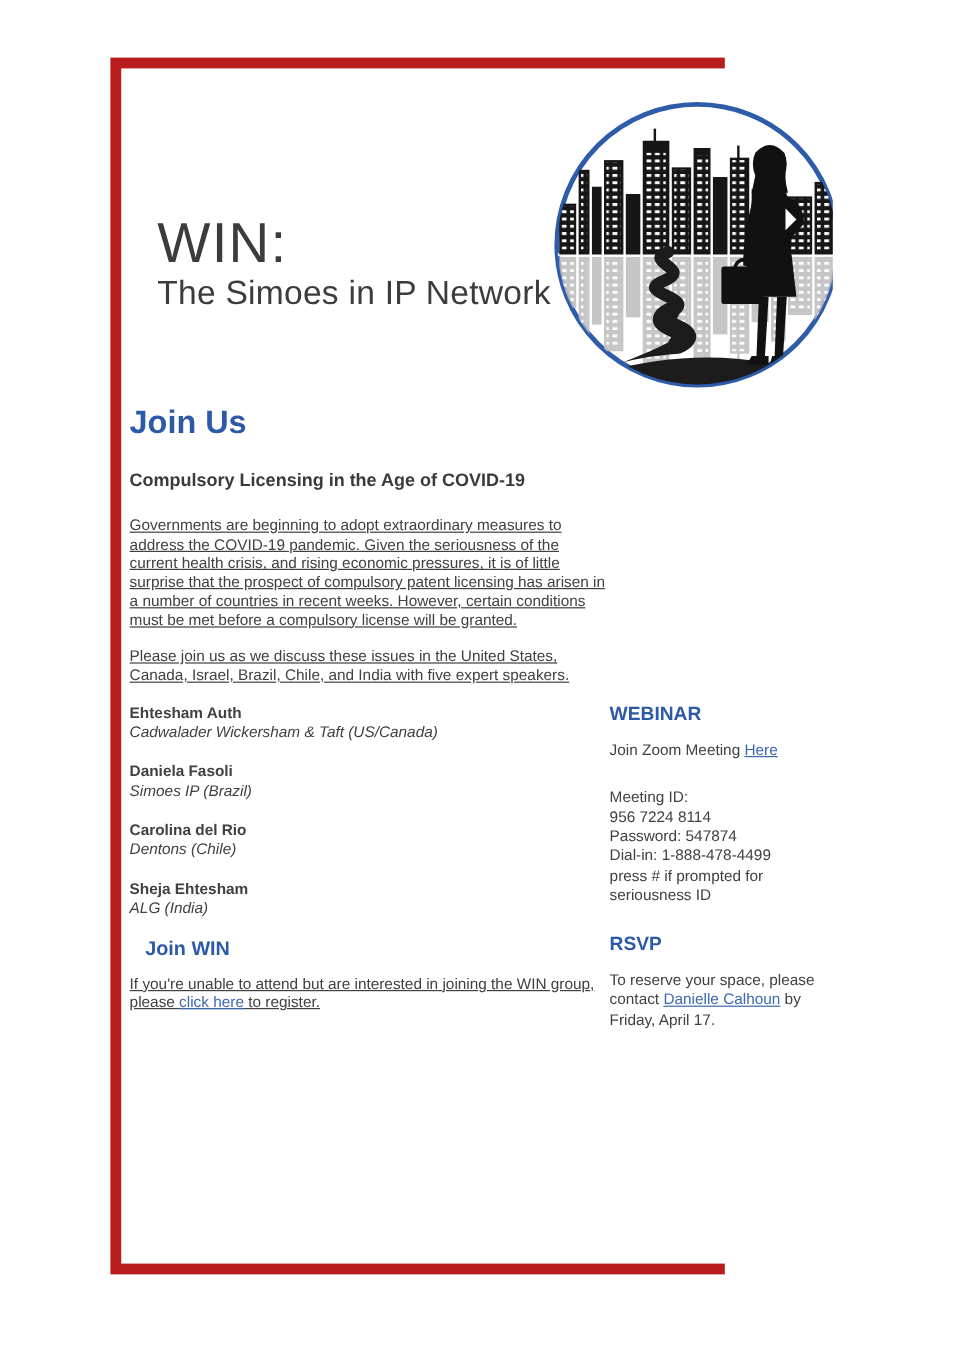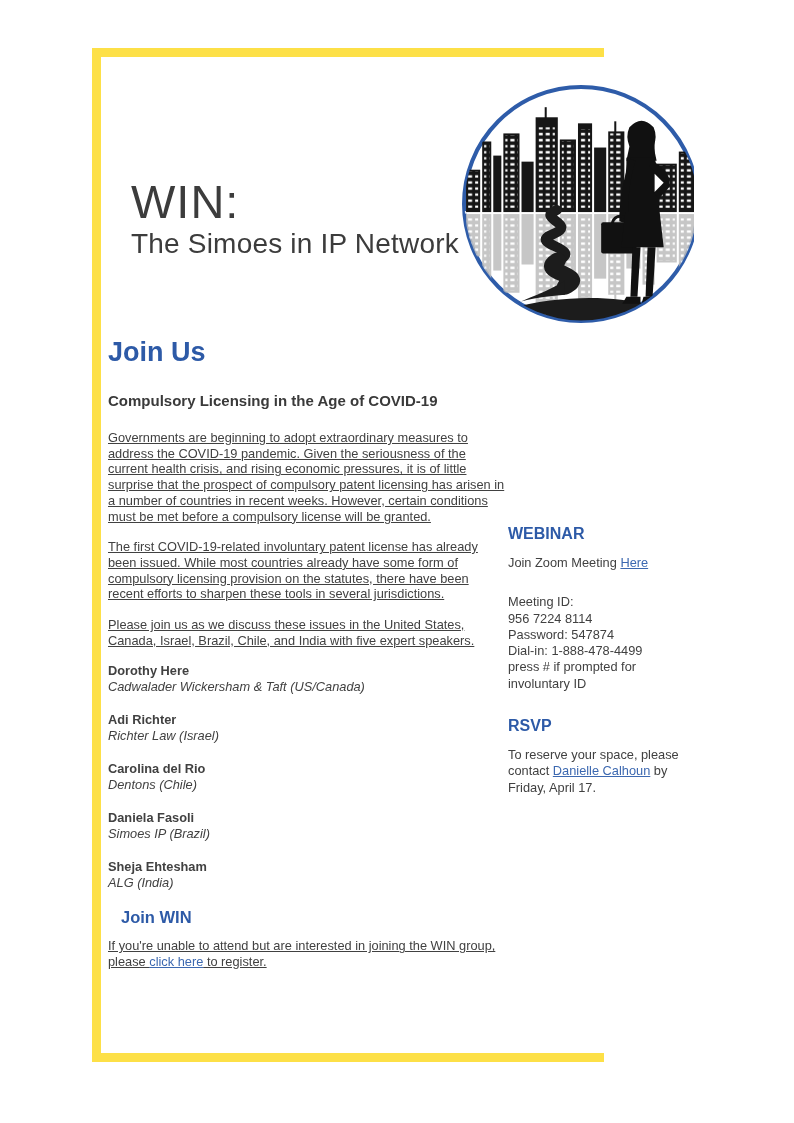--- a/index.html
+++ b/index.html
@@ -3,33 +3,33 @@
 <meta charset="utf-8">
 <style>
   * { margin:0; padding:0; box-sizing:border-box; }
   html,body { background:#ffffff; }
   .page {
     position:relative; width:794px; height:1123px; background:#ffffff;
     font-family:"Liberation Sans", sans-serif; overflow:hidden;
   }
   .gray-frame {
     position:absolute; left:92px; top:48px; width:512px; height:1014px;
-    background:#fde047;
+    background:#b91c1c;
   }
   .card {
     position:absolute; left:9px; top:9px; width:593px; height:996px;
     background:#ffffff; overflow:hidden;
   }
   .header { position:relative; height:278px; }
   .logo { position:absolute; left:30px; top:120px; color:#3c3c3c; }
   .logo-title { font-size:47px; font-weight:300; line-height:1.05; letter-spacing:1px; }
   .logo-subtitle { font-size:28px; font-weight:300; margin-top:2px; letter-spacing:0.2px; }
   .emblem { position:absolute; left:359px; top:26px; width:242px; height:242px; }
 
-  .columns { display:flex; align-items:center; padding-left:7px; }
+  .columns { display:flex; align-items:flex-end; padding-left:7px; }
   .col-left { flex:none; width:399px; }
   .col-right { flex:none; width:181px; margin-left:1px; }
 
   .join-us { color:#2d5aa7; font-size:27px; font-weight:bold; margin:2px 0 24px; }
   .webinar-title { color:#3a3a3a; font-size:15px; font-weight:bold; margin:0 0 21px; }
   .body-p { color:#414141; font-size:12.8px; line-height:15.7px; margin:0 0 15px;text-decoration:underline; }
   .body-p.tight { margin-bottom:6px; }
 
   .section-heading { color:#2d5aa7; font-size:16.5px; font-weight:bold; margin:16px 0 11px; }
   .panelist { margin-bottom:17px; color:#414141; font-size:12.8px; line-height:16px; }
@@ -138,39 +138,34 @@
         </div>
       </div>
 
       <div class="columns">
 
         <div class="col-left">
           <div class="join-us">Join Us</div>
           <div class="webinar-title">Compulsory Licensing in the Age of COVID-19</div>
 
           <p class="body-p">Governments are beginning to adopt extraordinary measures to address the COVID-19 pandemic. Given the seriousness of the current health crisis, and rising economic pressures, it is of little surprise that the prospect of compulsory patent licensing has arisen in a number of countries in recent weeks. However, certain conditions must be met before a compulsory license will be granted.</p>
-          <p class="body-p">The first COVID-19-related involuntary patent license has already been issued. While most countries already have some form of compulsory licensing provision on the statutes, there have been recent efforts to sharpen these tools in several jurisdictions.</p>
           <p class="body-p">Please join us as we discuss these issues in the United States, Canada, Israel, Brazil, Chile, and India with five expert speakers.</p>
 
 
           <div class="panelist">
-            <div class="panelist-name">Dorothy Here</div>
+            <div class="panelist-name">Ehtesham Auth</div>
             <div class="panelist-firm">Cadwalader Wickersham &amp; Taft (US/Canada)</div>
           </div>
           <div class="panelist">
-            <div class="panelist-name">Adi Richter</div>
-            <div class="panelist-firm">Richter Law (Israel)</div>
+            <div class="panelist-name">Daniela Fasoli</div>
+            <div class="panelist-firm">Simoes IP (Brazil)</div>
           </div>
           <div class="panelist">
             <div class="panelist-name">Carolina del Rio</div>
             <div class="panelist-firm">Dentons (Chile)</div>
-          </div>
-          <div class="panelist">
-            <div class="panelist-name">Daniela Fasoli</div>
-            <div class="panelist-firm">Simoes IP (Brazil)</div>
           </div>
           <div class="panelist">
             <div class="panelist-name">Sheja Ehtesham</div>
             <div class="panelist-firm">ALG (India)</div>
           </div>
 
           <div class="section-heading join-win-heading">Join WIN</div>
           <p class="body-p"><span>If you're unable to attend but are interested in joining the WIN group, please </span><a class="doc-link">click here</a><span> to register.</span></p>
         </div>
 
@@ -181,21 +176,21 @@
             <div class="side-heading">WEBINAR</div>
             <p class="side-p side-join-line"><span>Join Zoom Meeting </span><a class="doc-link">Here</a></p>
             <div class="side-meeting">
               <p class="side-p">Meeting ID:</p>
               <p class="side-p">956 7224 8114</p>
               <p class="side-p">Password: 547874</p>
             </div>
             <div>
               <p class="side-p">Dial-in: 1-888-478-4499</p>
               <p class="side-p">press # if prompted for</p>
-              <p class="side-p">involuntary ID</p>
+              <p class="side-p">seriousness ID</p>
             </div>
           </div>
 
           <div>
             <div class="side-heading side-heading-rsvp">RSVP</div>
             <p class="side-p"><span>To reserve your space, please contact </span><a class="doc-link">Danielle Calhoun</a><span> by Friday, April 17.</span></p>
           </div>
 
         </div>
       </div>

